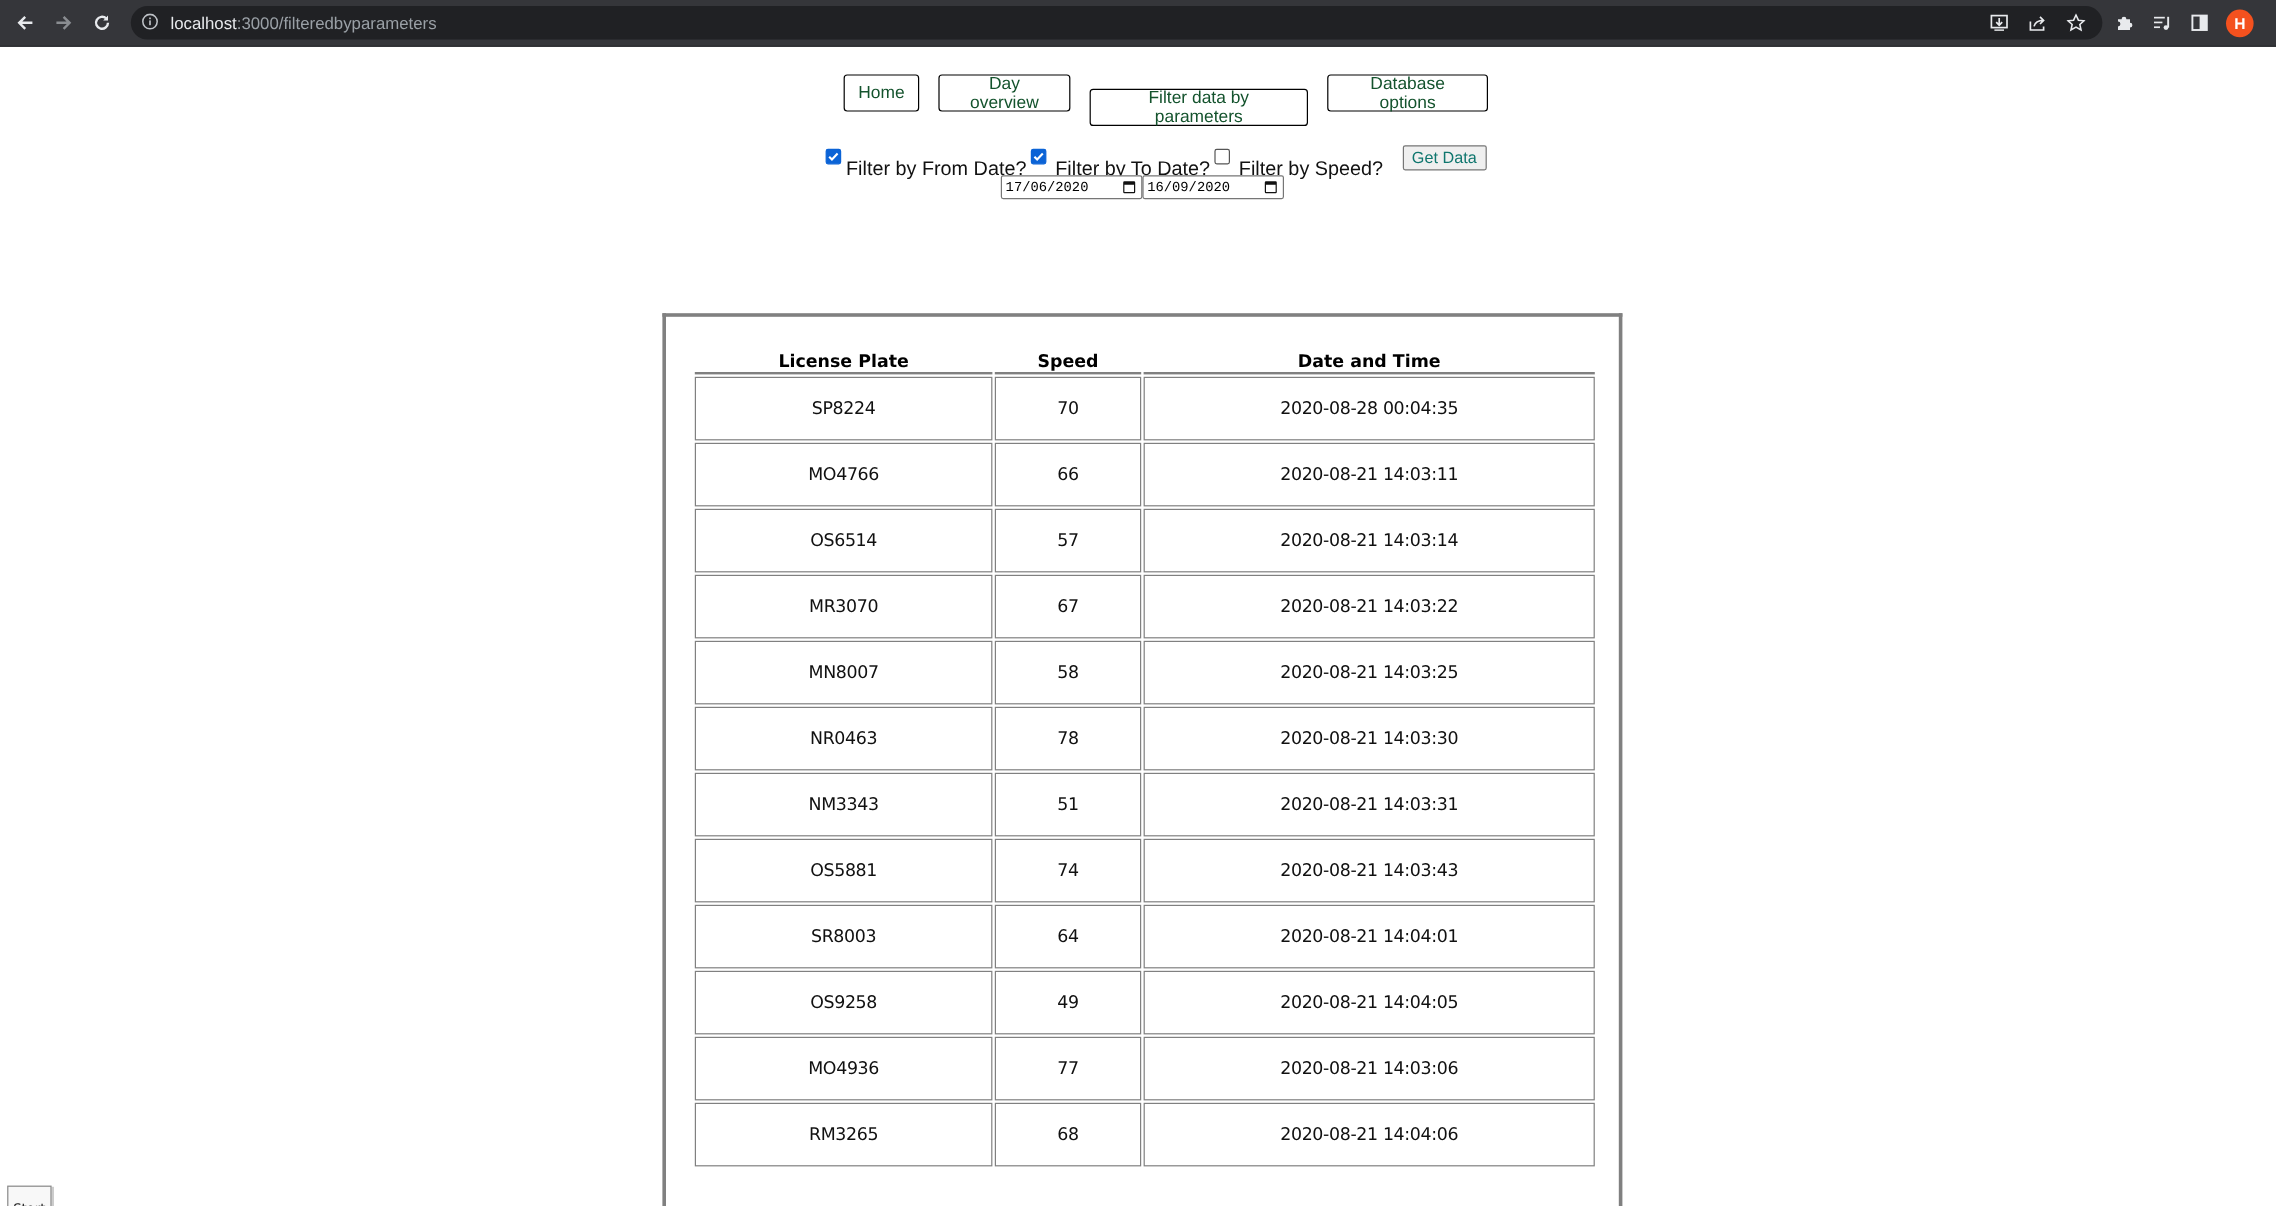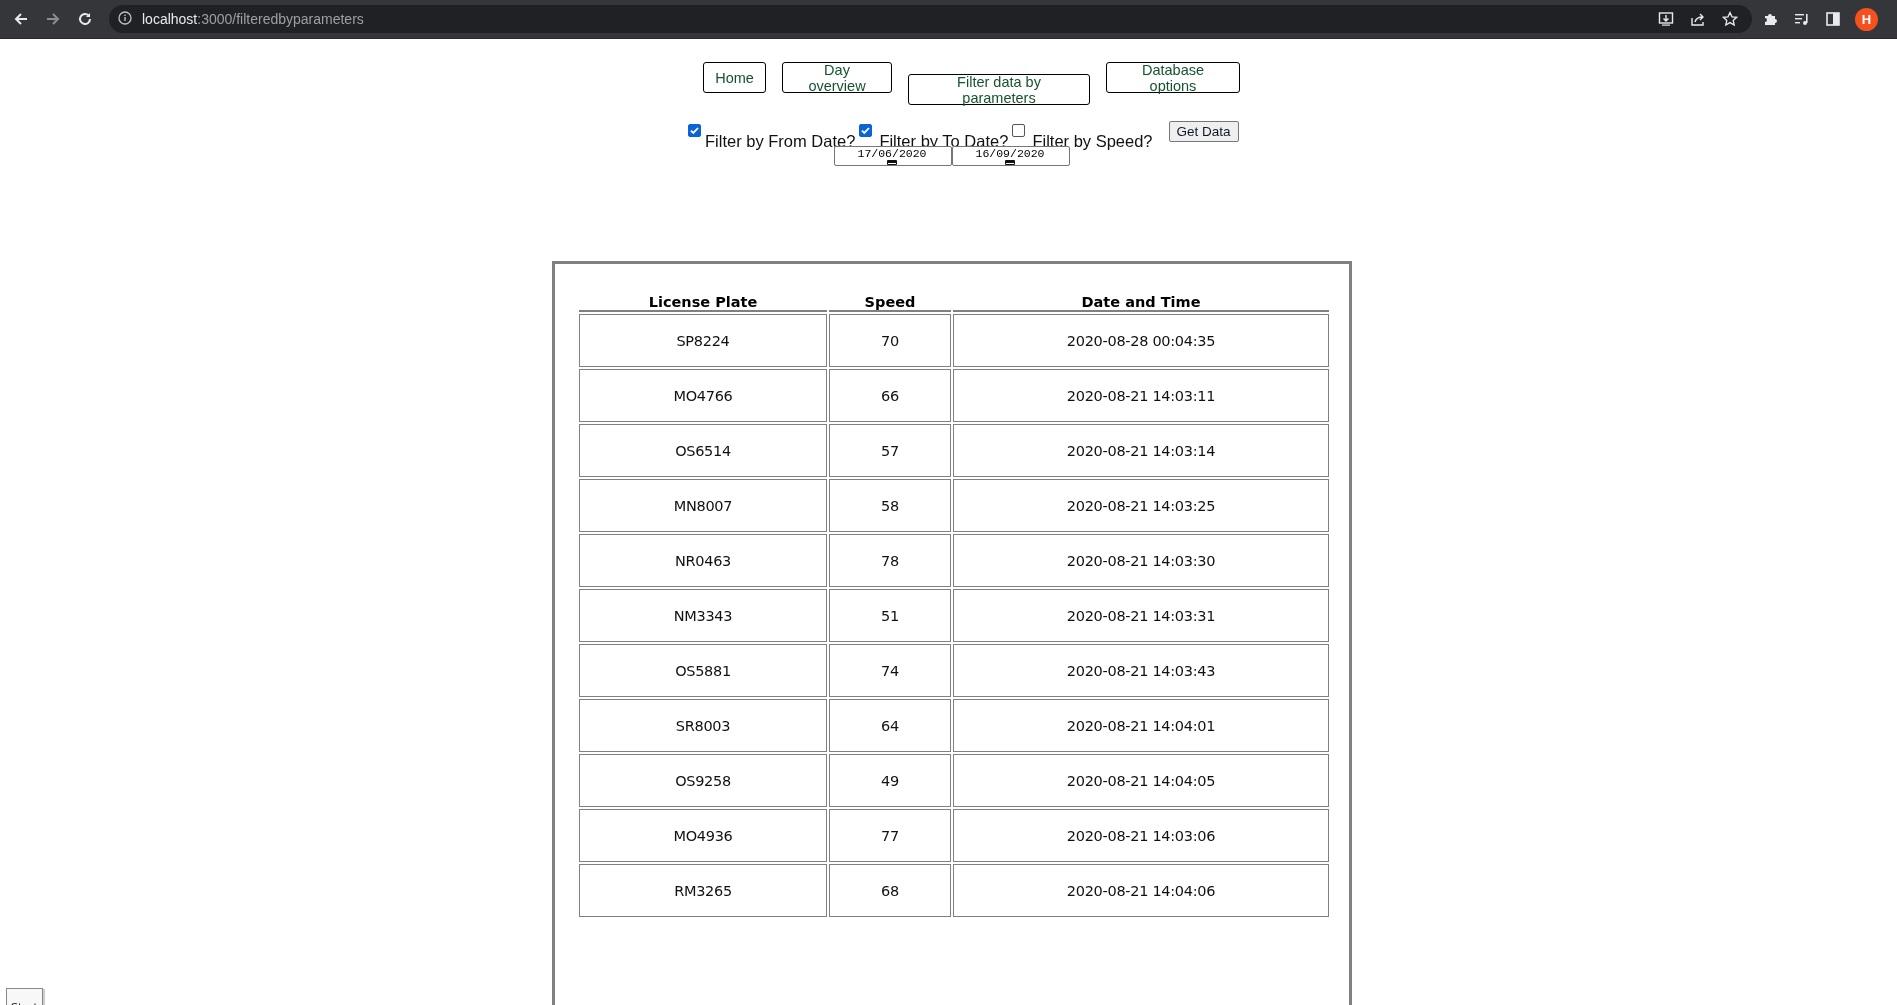--- a/index.html
+++ b/index.html
@@ -56,31 +56,31 @@
   .cb {
     width: 13px; height: 13px; box-sizing: border-box; border-radius: 2px; margin: 0 4px 0 0;
     display: inline-flex; align-items: center; justify-content: center; position: relative; top: -1px;
   }
   .cb.checked { background: #0b63d6; border: 1px solid #0b63d6; }
   .cb.unchecked { background: #fff; border: 1px solid #555; }
   .cblabel { margin-right: 2px; margin-top: 20px; }
   .getdata {
     margin-left: 14px; height: 21px; box-sizing: border-box; padding: 0 7px;
     background: #efefef; border: 1px solid #767676; border-radius: 2px;
-    font-family: "Liberation Sans", sans-serif; font-size: 13.5px; color: #0f172a;
+    font-family: "Liberation Sans", sans-serif; font-size: 13.5px; color: #0f766e;
     display: inline-flex; align-items: center;
   }
   .daterow {
     position: absolute; top: 146px; left: 834px; height: 20px; display: flex;
   }
   .dateinput {
     width: 118px; height: 20px; box-sizing: border-box; border: 1px solid #767676;
     border-radius: 2px; background: #fff; display: flex; align-items: center; justify-content: space-between;
     padding: 0 5px 0 3px; margin-right: 0;
-    font-family: "Liberation Mono", monospace; font-size: 11.5px; color: #000; flex-direction: column;
+    font-family: "Liberation Mono", monospace; font-size: 11.5px; color: #000;
   }
   .cal { width: 10px; height: 10px; border: 1.5px solid #111; border-top-width: 3px; box-sizing: border-box; border-radius: 1px; }
   
   .tablebox {
     position: absolute; left: 552px; top: 261px; width: 800px; height: 760px;
     box-sizing: border-box; border: 3px solid #808080; border-bottom: none; background: #fff;
   }
   table.data {
     position: absolute; left: 22px; top: 22px;
     border-collapse: separate; border-spacing: 2px;
@@ -231,20 +231,25 @@
           <td class="c1">MO4766</td>
           <td class="c2">66</td>
           <td class="c3">2020-08-21 14:03:11</td>
         </tr>
         <tr>
           <td class="c1">OS6514</td>
           <td class="c2">57</td>
           <td class="c3">2020-08-21 14:03:14</td>
         </tr>
         <tr>
+          <td class="c1">MR3070</td>
+          <td class="c2">67</td>
+          <td class="c3">2020-08-21 14:03:22</td>
+        </tr>
+        <tr>
           <td class="c1">MN8007</td>
           <td class="c2">58</td>
           <td class="c3">2020-08-21 14:03:25</td>
         </tr>
         <tr>
           <td class="c1">NR0463</td>
           <td class="c2">78</td>
           <td class="c3">2020-08-21 14:03:30</td>
         </tr>
         <tr>

